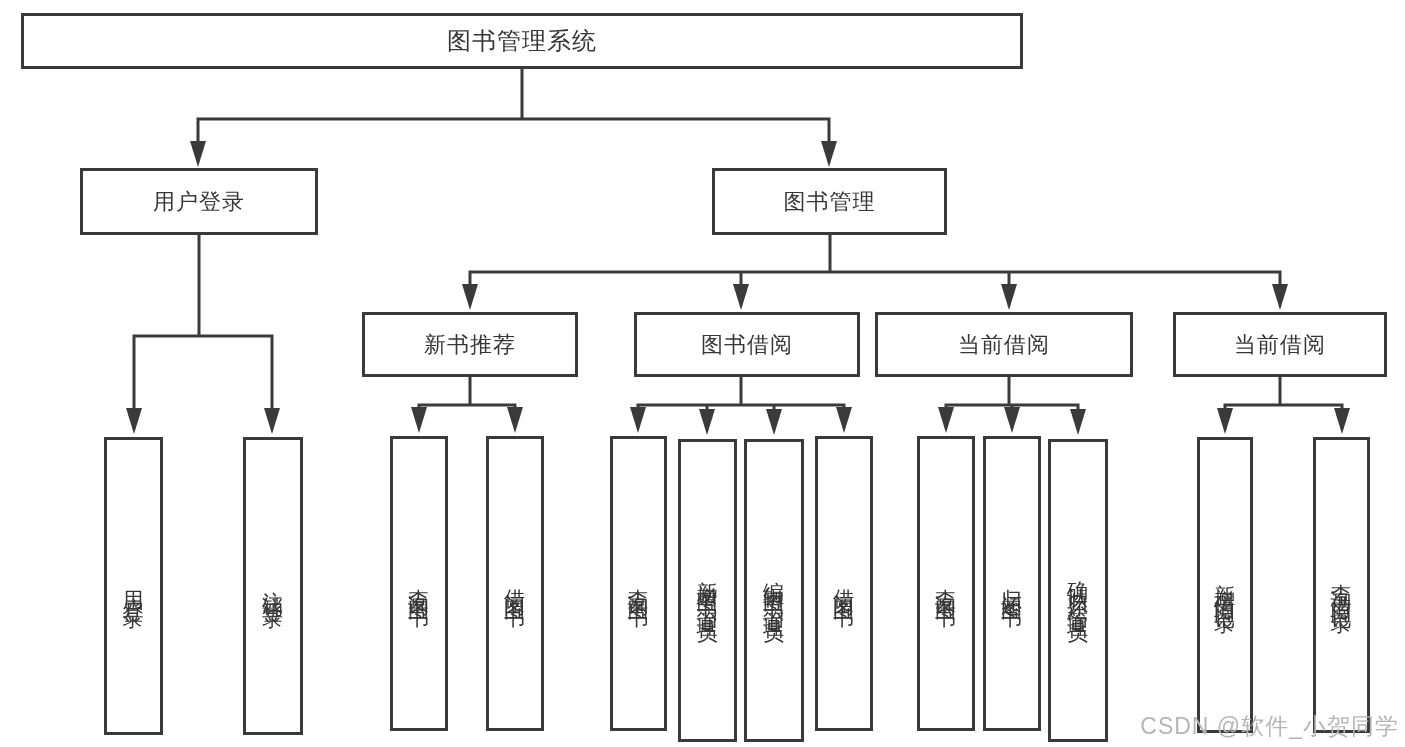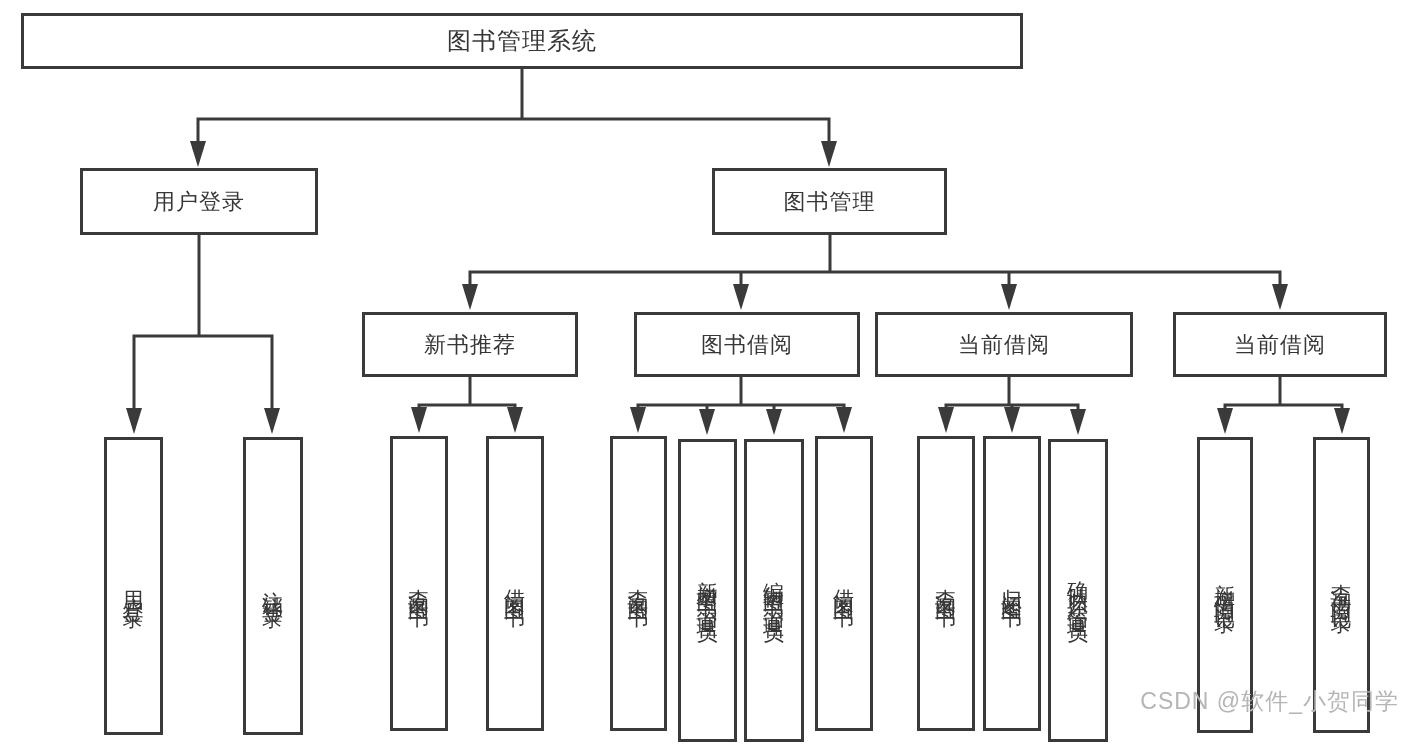--- a/index.html
+++ b/index.html
@@ -42,21 +42,21 @@
   .vtext{
     writing-mode:vertical-rl;
     text-orientation:mixed;
     font-size:21px;
     letter-spacing:6px;
     line-height:1;
     white-space:nowrap;
   }
   .watermark{
     position:absolute;z-index:3;
-    right:6px;top:686px;
+    right:6px;top:711px;
     font-size:23px;
     color:var(--wm);
     letter-spacing:1px;
     white-space:nowrap;
     text-align:center;
   }
 </style>
 </head>
 <body>
 

